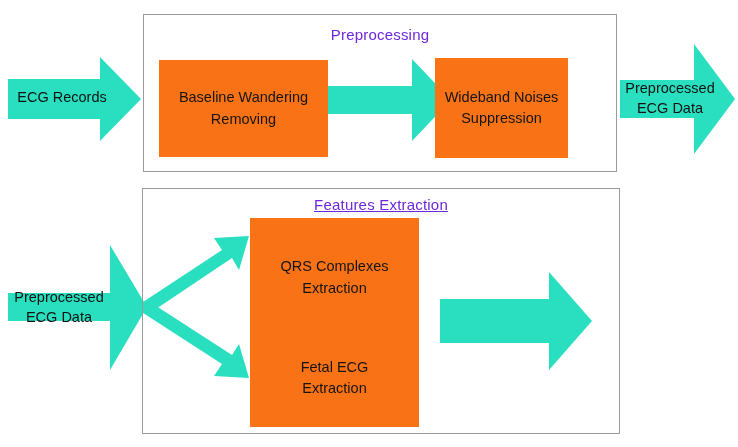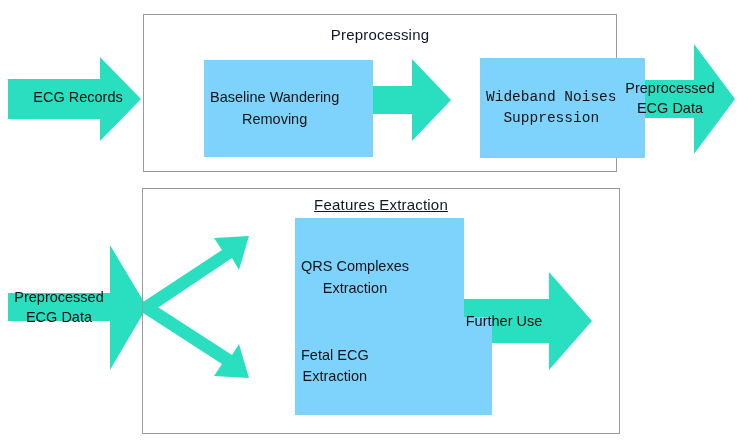--- a/index.html
+++ b/index.html
@@ -20,33 +20,32 @@
   .group-box {
     position: absolute;
     border: 1.5px solid #9a9a9a;
     background: transparent;
     box-sizing: border-box;
   }
   .group-title {
     position: absolute;
     text-align: center;
     font-size: 15px;
-    color: #0f172a;
+    color: #6d28d9;
     white-space: nowrap;
     letter-spacing: 0.2px;
   }
   .proc-box {
     position: absolute;
-    background: #7dd3fc;
+    background: #f97316;
     box-sizing: border-box;
     display: flex;
     align-items: center;
-    justify-content: flex-start;
+    justify-content: center;
     text-align: center;
-    margin-left: 45px;
   }
   .proc-label {
     font-size: 14.5px;
     color: #141414;
     line-height: 1.45;
     padding: 0 6px;
     white-space: pre-line;
   }
   .arrow-layer {
     position: absolute;
@@ -90,42 +89,41 @@
 
   <div class="group-box" style="left:143px; top:14px; width:474px; height:158px;"></div>
 
   <div class="group-title" style="left:143px; top:26px; width:474px;">Preprocessing</div>
 
   <div class="proc-box" style="left:159px; top:60px; width:169px; height:97px;">
     <span class="proc-label">Baseline Wandering
 Removing</span>
   </div>
 
-  <div class="proc-box" style="left:435px; top:58px; width:165px; height:100px;font-family:Liberation Mono, monospace;">
+  <div class="proc-box" style="left:435px; top:58px; width:133px; height:100px;">
     <span class="proc-label">Wideband Noises
 Suppression</span>
   </div>
 
-  <div class="arrow-text" style="left:24px; top:88px; width:108px;">ECG Records</div>
+  <div class="arrow-text" style="left:8px; top:88px; width:108px;">ECG Records</div>
 
   <div class="arrow-text" style="left:618px; top:79px; width:104px;">Preprocessed
 ECG Data</div>
 
   <div class="group-box" style="left:142px; top:188px; width:478px; height:246px;"></div>
 
   <div class="group-title" style="left:142px; top:196px; width:478px;text-decoration:underline;">Features Extraction</div>
 
   <div class="proc-box" style="left:250px; top:218px; width:169px; height:119px;">
     <span class="proc-label">QRS Complexes
 Extraction</span>
   </div>
 
-  <div class="proc-box" style="left:250px; top:317px; width:197px; height:98px;">
+  <div class="proc-box" style="left:250px; top:329px; width:169px; height:98px;">
     <span class="proc-label">Fetal ECG
 Extraction</span>
   </div>
 
   <div class="arrow-text" style="left:4px; top:288px; width:110px;">Preprocessed
 ECG Data</div>
 
-  <div class="arrow-text" style="left:452px; top:312px; width:104px;">Further Use</div>
 
 </div>
 
 </body></html>

